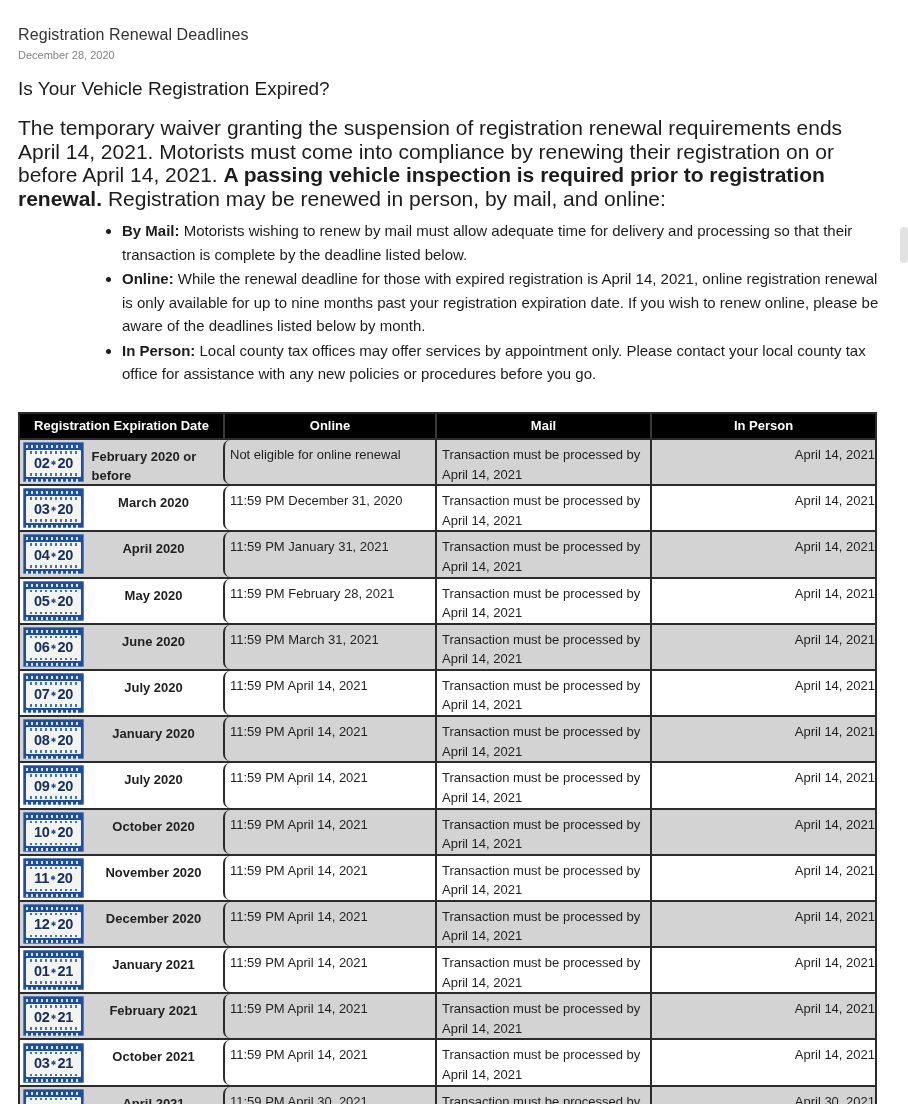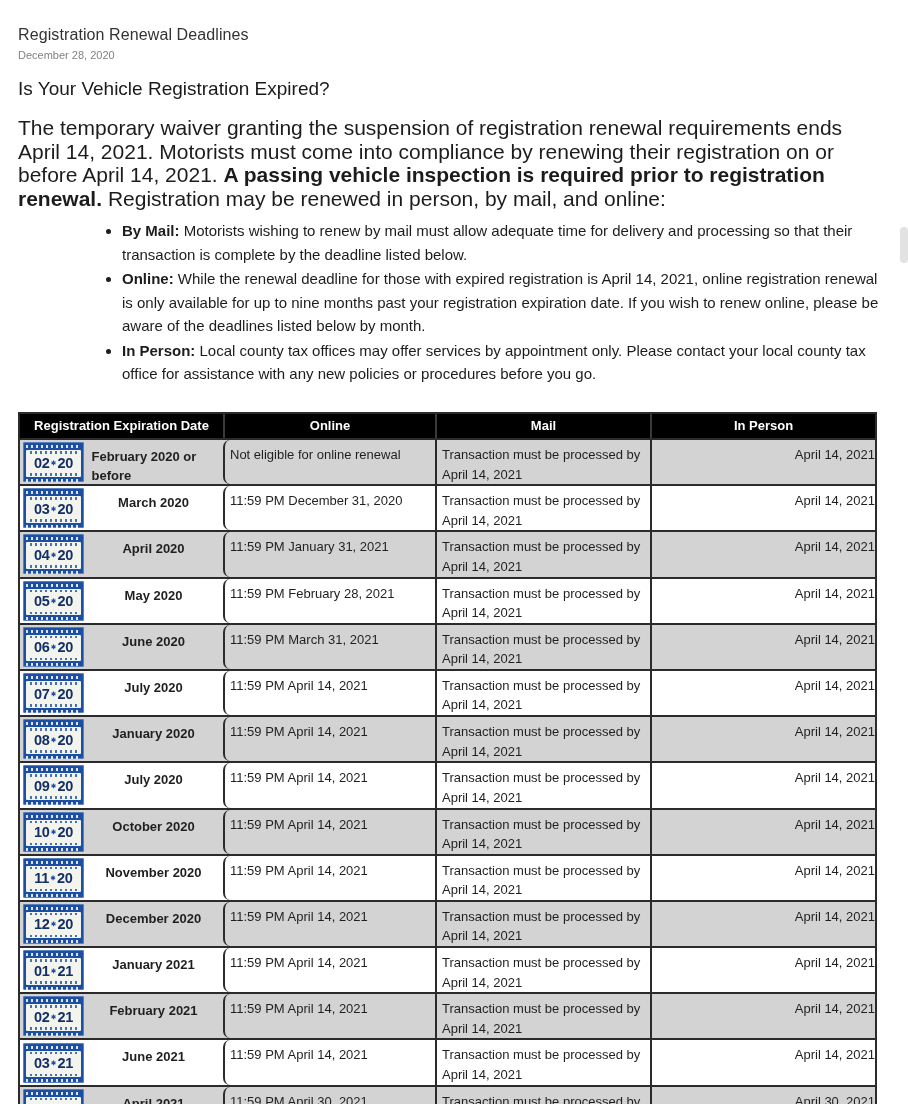--- a/index.html
+++ b/index.html
@@ -435,21 +435,21 @@
                 <div class="s-num">
                   <span>03</span>
                   <span class="s-star">✱</span>
                   <span>21</span>
                 </div>
                 <div class="s-line"></div>
               </div>
               <div class="s-bot"></div>
             </div>
             <div class="mlabel-wrap">
-              <span class="mlabel">June 2021</span>
+              <span class="mlabel">October 2021</span>
             </div>
           </div>
           <div class="c c2">11:59 PM April 14, 2021</div>
           <div class="c c3">Transaction must be processed by April 14, 2021</div>
           <div class="c c4">April 14, 2021</div>
         </div>
         <div class="trow gray">
           <div class="c c1">
             <div class="sticker">
               <div class="s-top"></div>

